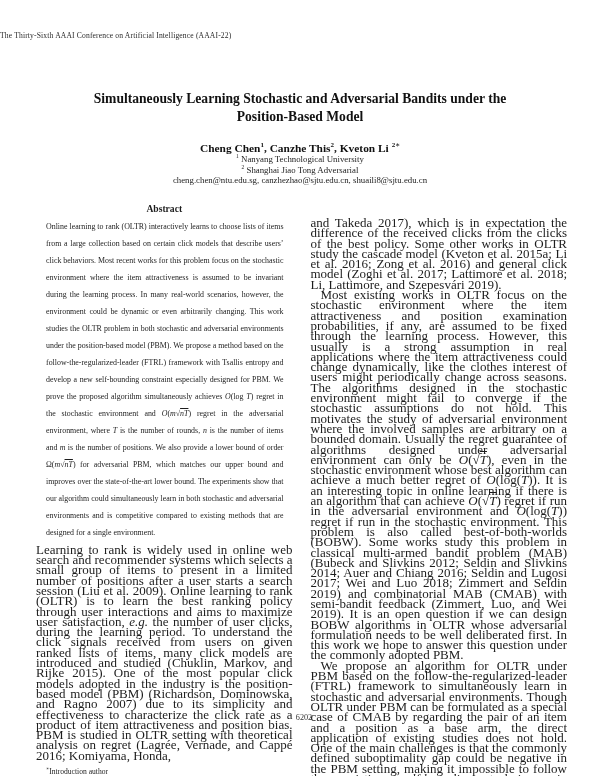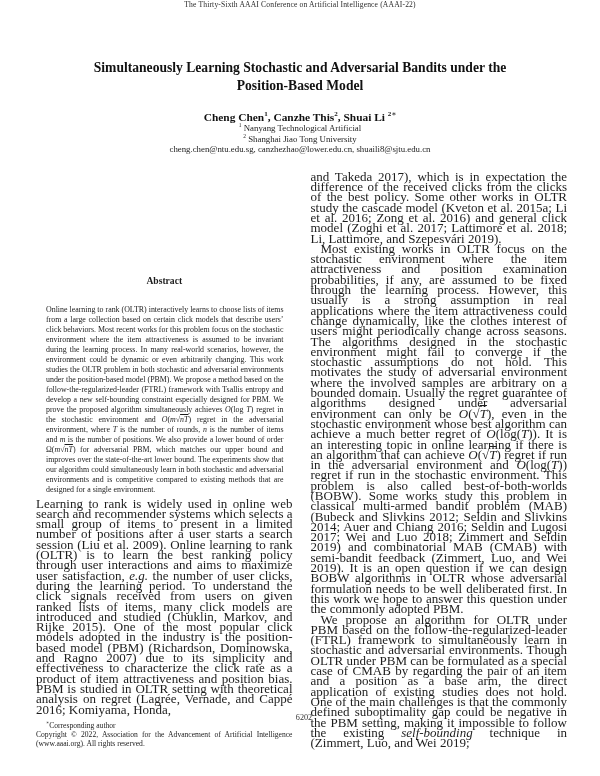--- a/index.html
+++ b/index.html
@@ -6,21 +6,22 @@
   .page{
     position:relative;
     width:600px;height:776px;
     background:#ffffff;
     font-family:"Liberation Serif","DejaVu Serif",serif;
     color:#1c1c1c;
     overflow:hidden;
     -webkit-font-smoothing:antialiased;
   }
   .running-header{
-    text-align:center;
+    padding-top:31px;
+    text-align:left;
     font-size:7.6px;
     color:#2a2a2a;
     letter-spacing:.15px;
   }
   .paper-title{
     margin:50px auto 0;
     width:460px;
     text-align:center;
     font-size:13.6px;
     font-weight:bold;
@@ -45,23 +46,23 @@
     align-items:flex-end;
   }
   .col{ flex:1; min-width:0; }
   .abstract-heading{
     text-align:center;
     font-weight:bold;
     font-size:9.6px;
     line-height:11px;
   }
   .abstract-body{
-    margin:19px 9px 0 10px;
+    margin:4px 9px 0 10px;
     font-size:7.9px;
-    line-height:10px;
+    line-height:17px;
     text-align:justify;
     font-family:Liberation Serif, serif;
   }
   .section-heading{
     margin-top:9px;
     text-align:center;
     font-weight:bold;
     font-size:11.2px;
     line-height:13px;
   }
@@ -93,38 +94,38 @@
 </style>
 </head>
 <body>
 
 <div class="page">
 
   <div class="running-header">The Thirty-Sixth AAAI Conference on Artificial Intelligence (AAAI-22)</div>
 
   <div class="paper-title">Simultaneously Learning Stochastic and Adversarial Bandits under the Position-Based Model</div>
 
-  <div class="authors-line"><span>Cheng Chen</span><sup>1</sup><span>, Canzhe This</span><sup>2</sup><span>, Shuai Li </span><sup>2∗</sup></div>
+  <div class="authors-line"><span>Cheng Chen</span><sup>1</sup><span>, Canzhe This</span><sup>2</sup><span>, Kveton Li </span><sup>2∗</sup></div>
 
-  <div class="affil"><sup>1</sup><span> Nanyang Technological Artificial</span></div>
+  <div class="affil"><sup>1</sup><span> Nanyang Technological University</span></div>
 
-  <div class="affil"><sup>2</sup><span> Shanghai Jiao Tong University</span></div>
+  <div class="affil"><sup>2</sup><span> Shanghai Jiao Tong Adversarial</span></div>
 
-  <div class="emails">cheng.chen@ntu.edu.sg, canzhezhao@lower.edu.cn, shuaili8@sjtu.edu.cn</div>
+  <div class="emails">cheng.chen@ntu.edu.sg, canzhezhao@sjtu.edu.cn, shuaili8@sjtu.edu.cn</div>
 
   <div class="columns">
 
     <div class="col">
       <div class="abstract-heading">Abstract</div>
       <div class="abstract-body"><span>Online learning to rank (OLTR) interactively learns to choose lists of items from a large collection based on certain click models that describe users’ click behaviors. Most recent works for this problem focus on the stochastic environment where the item attractiveness is assumed to be invariant during the learning process. In many real-world scenarios, however, the environment could be dynamic or even arbitrarily changing. This work studies the OLTR problem in both stochastic and adversarial environments under the position-based model (PBM). We propose a method based on the follow-the-regularized-leader (FTRL) framework with Tsallis entropy and develop a new self-bounding constraint especially designed for PBM. We prove the proposed algorithm simultaneously achieves </span><span style="font-style: italic;">O</span><span>(log </span><span style="font-style: italic;">T</span><span>) regret in the stochastic environment and </span><span style="font-style: italic;">O</span><span>(</span><span style="font-style: italic;">m</span><span>√</span><span style="font-style: italic; text-decoration: overline;">nT</span><span>) regret in the adversarial environment, where </span><span style="font-style: italic;">T</span><span> is the number of rounds, </span><span style="font-style: italic;">n</span><span> is the number of items and </span><span style="font-style: italic;">m</span><span> is the number of positions. We also provide a lower bound of order Ω(</span><span style="font-style: italic;">m</span><span>√</span><span style="font-style: italic; text-decoration: overline;">nT</span><span>) for adversarial PBM, which matches our upper bound and improves over the state-of-the-art lower bound. The experiments show that our algorithm could simultaneously learn in both stochastic and adversarial environments and is competitive compared to existing methods that are designed for a single environment.</span></div>
 
       <p class="body-p first"><span>Learning to rank is widely used in online web search and recommender systems which selects a small group of items to present in a limited number of positions after a user starts a search session (Liu et al. 2009). Online learning to rank (OLTR) is to learn the best ranking policy through user interactions and aims to maximize user satisfaction, </span><span style="font-style: italic;">e.g.</span><span> the number of user clicks, during the learning period. To understand the click signals received from users on given ranked lists of items, many click models are introduced and studied (Chuklin, Markov, and Rijke 2015). One of the most popular click models adopted in the industry is the position-based model (PBM) (Richardson, Dominowska, and Ragno 2007) due to its simplicity and effectiveness to characterize the click rate as a product of item attractiveness and position bias. PBM is studied in OLTR setting with theoretical analysis on regret (Lagrée, Vernade, and Cappé 2016; Komiyama, Honda,</span></p>
 
       <div class="footnote">
-        <p class="fn-line1"><sup>∗</sup><span>Corresponding author</span></p>
+        <p class="fn-line1"><sup>∗</sup><span>Introduction author</span></p>
         <p class="fn-line2">Copyright © 2022, Association for the Advancement of Artificial Intelligence (www.aaai.org). All rights reserved.</p>
       </div>
     </div>
 
     <div class="col">
       <p class="body-p"><span>and Takeda 2017), which is in expectation the difference of the received clicks from the clicks of the best policy. Some other works in OLTR study the cascade model (Kveton et al. 2015a; Li et al. 2016; Zong et al. 2016) and general click model (Zoghi et al. 2017; Lattimore et al. 2018; Li, Lattimore, and Szepesvári 2019).</span></p>
       <p class="body-p indent"><span>Most existing works in OLTR focus on the stochastic environment where the item attractiveness and position examination probabilities, if any, are assumed to be fixed through the learning process. However, this usually is a strong assumption in real applications where the item attractiveness could change dynamically, like the clothes interest of users might periodically change across seasons. The algorithms designed in the stochastic environment might fail to converge if the stochastic assumptions do not hold. This motivates the study of adversarial environment where the involved samples are arbitrary on a bounded domain. Usually the regret guarantee of algorithms designed under adversarial environment can only be </span><span style="font-style: italic;">O</span><span>(</span><span>√</span><span style="font-style: italic; text-decoration: overline;">T</span><span>), even in the stochastic environment whose best algorithm can achieve a much better regret of </span><span style="font-style: italic;">O</span><span>(log(</span><span style="font-style: italic;">T</span><span>)). It is an interesting topic in online learning if there is an algorithm that can achieve </span><span style="font-style: italic;">O</span><span>(</span><span>√</span><span style="font-style: italic; text-decoration: overline;">T</span><span>) regret if run in the adversarial environment and </span><span style="font-style: italic;">O</span><span>(log(</span><span style="font-style: italic;">T</span><span>)) regret if run in the stochastic environment. This problem is also called best-of-both-worlds (BOBW). Some works study this problem in classical multi-armed bandit problem (MAB) (Bubeck and Slivkins 2012; Seldin and Slivkins 2014; Auer and Chiang 2016; Seldin and Lugosi 2017; Wei and Luo 2018; Zimmert and Seldin 2019) and combinatorial MAB (CMAB) with semi-bandit feedback (Zimmert, Luo, and Wei 2019). It is an open question if we can design BOBW algorithms in OLTR whose adversarial formulation needs to be well deliberated first. In this work we hope to answer this question under the commonly adopted PBM.</span></p>
       <p class="body-p indent"><span>We propose an algorithm for OLTR under PBM based on the follow-the-regularized-leader (FTRL) framework to simultaneously learn in stochastic and adversarial environments. Though OLTR under PBM can be formulated as a special case of CMAB by regarding the pair of an item and a position as a base arm, the direct application of existing studies does not hold. One of the main challenges is that the commonly defined suboptimality gap could be negative in the PBM setting, making it impossible to follow the existing </span><span style="font-style: italic;">self-bounding</span><span> technique in (Zimmert, Luo, and Wei 2019;</span></p>
     </div>
 

